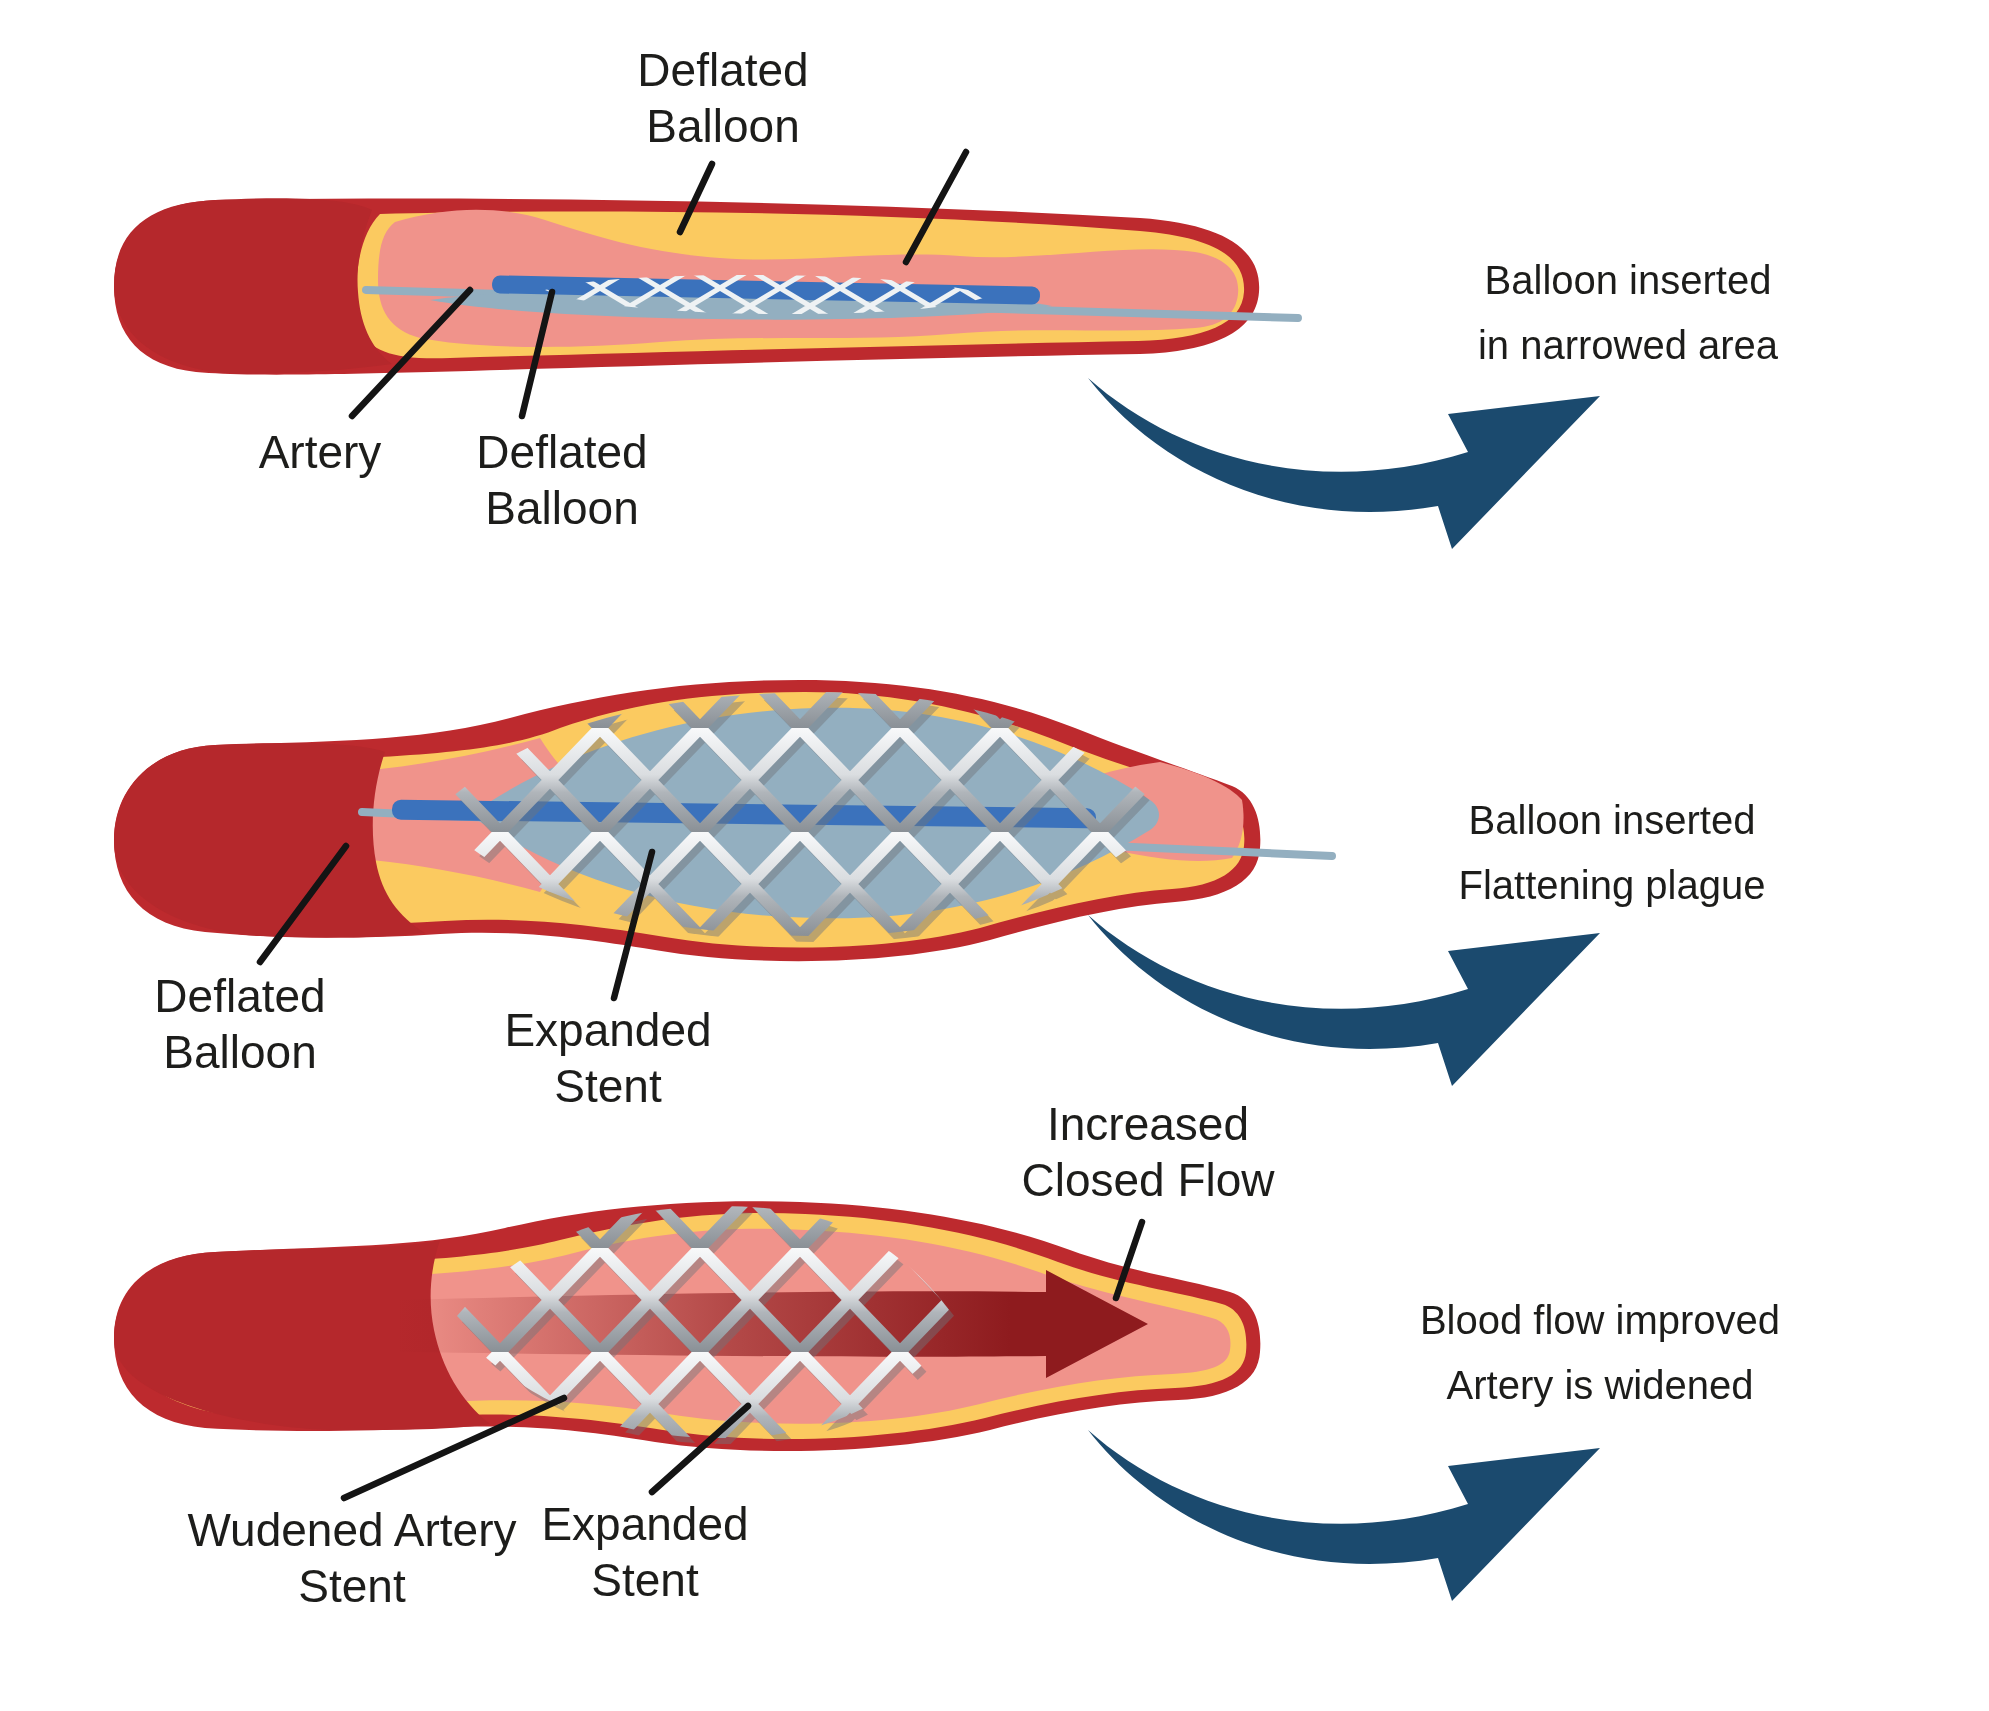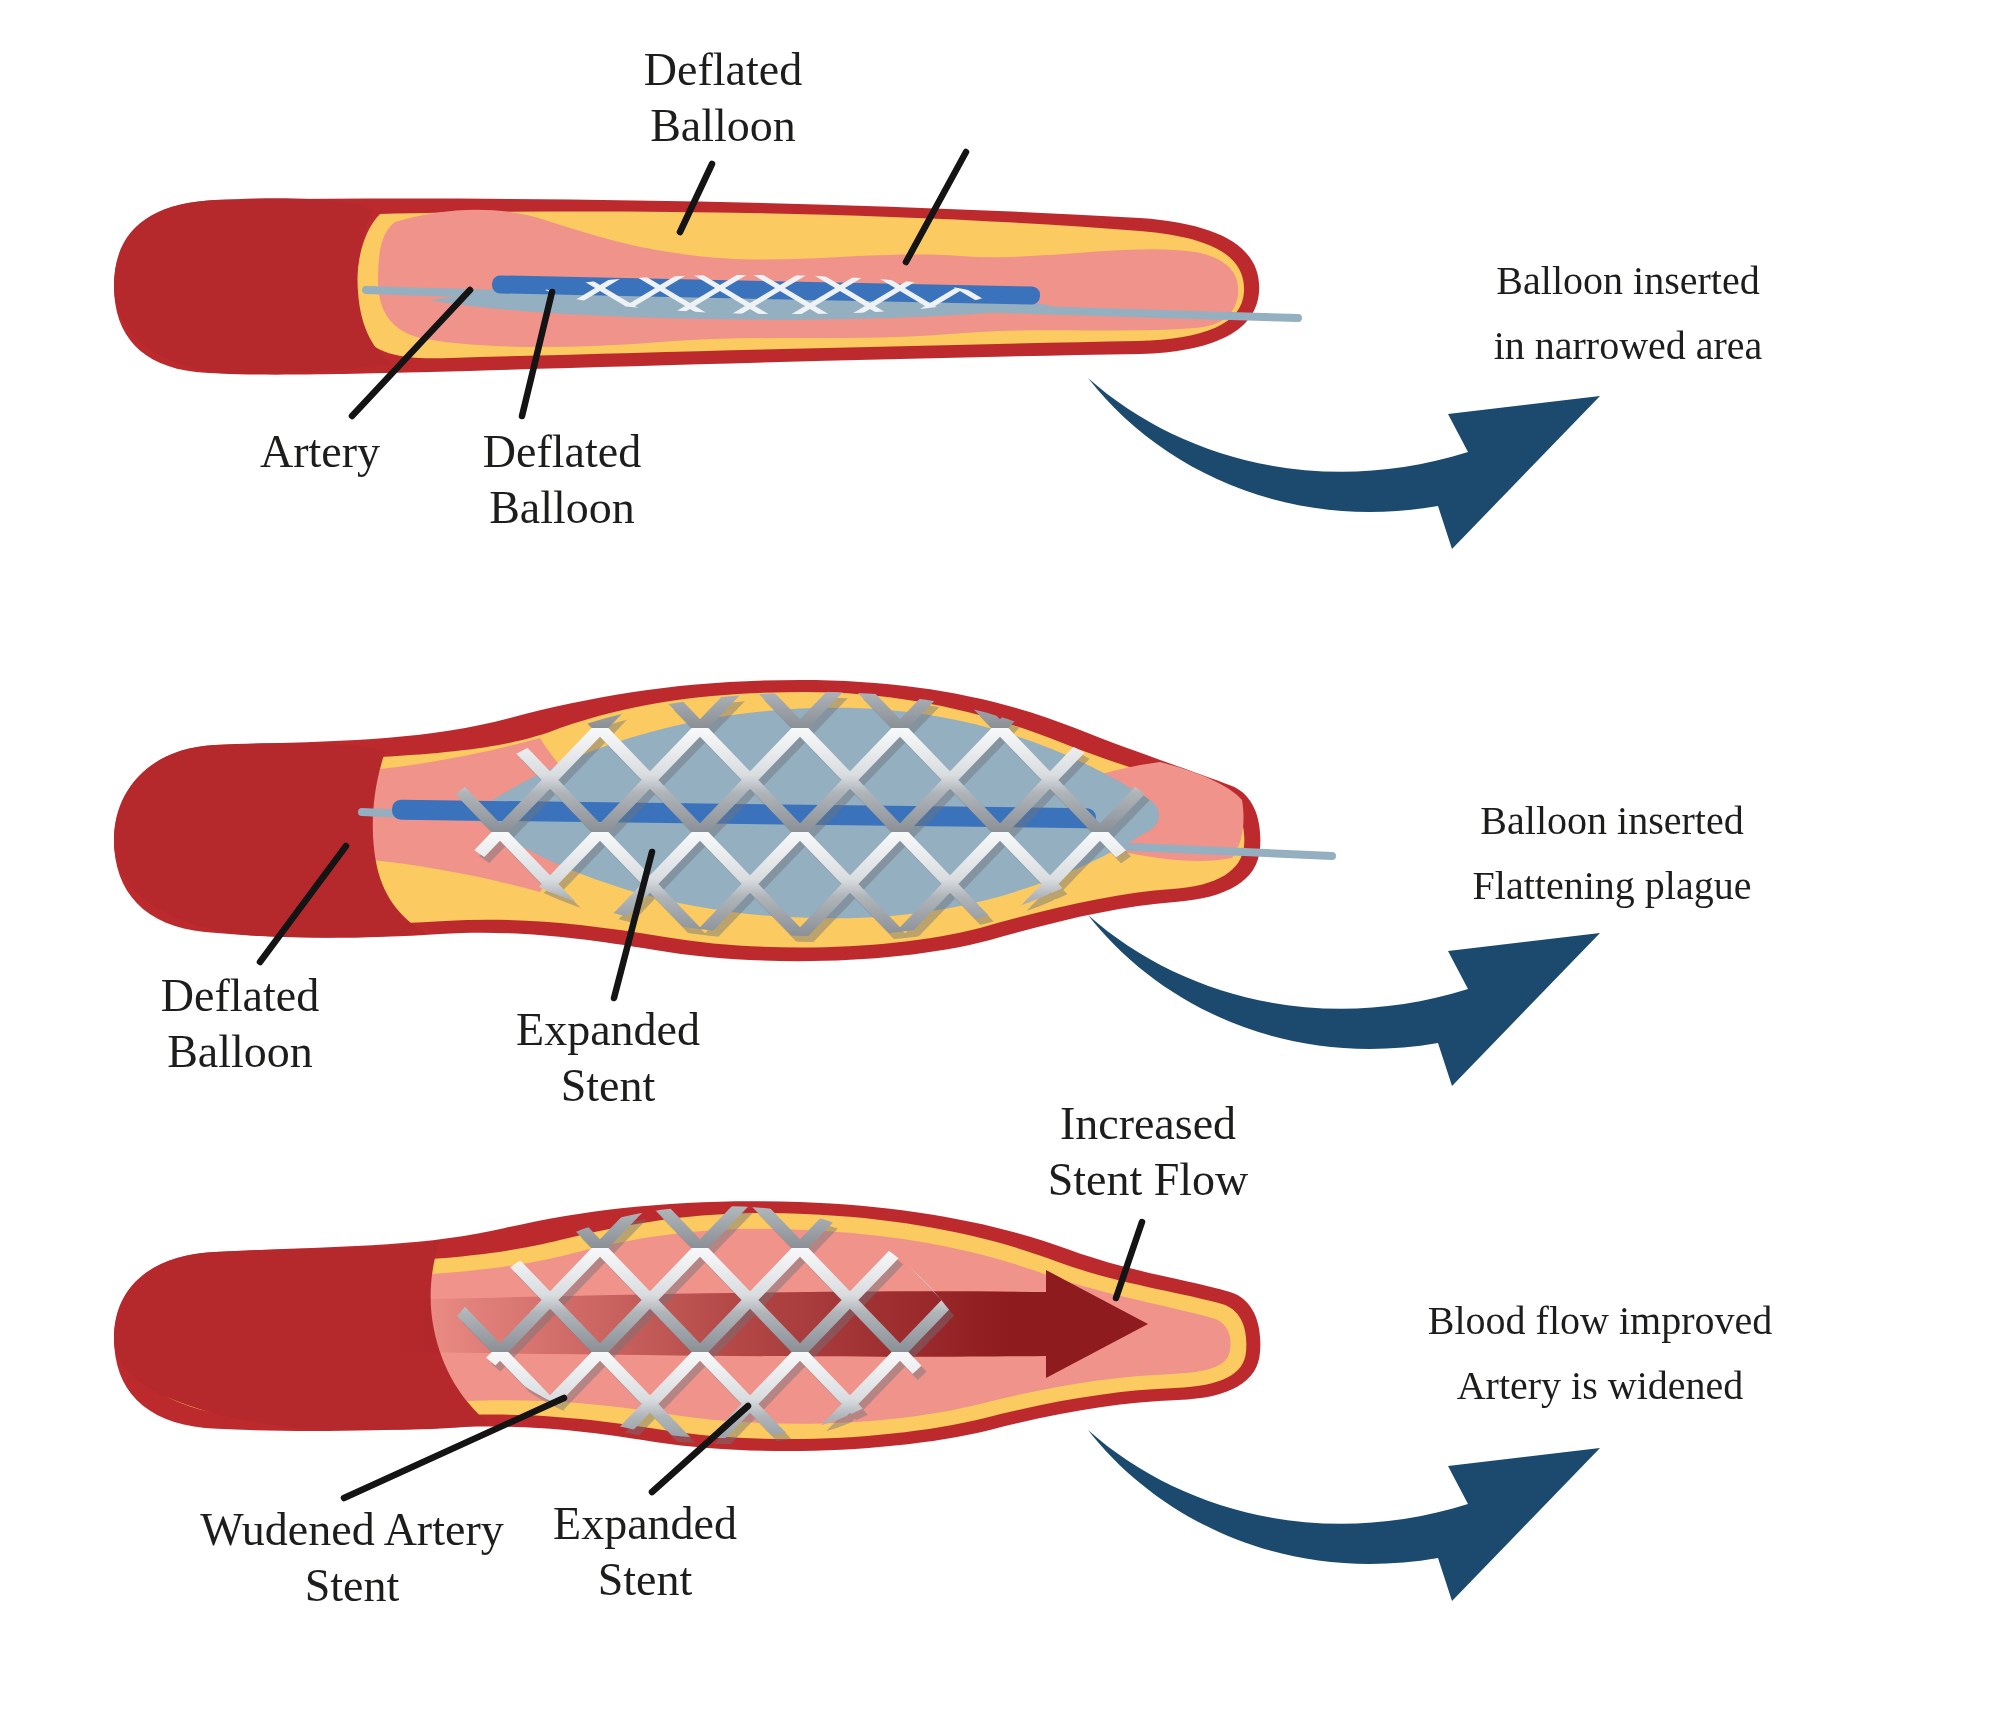--- a/index.html
+++ b/index.html
@@ -1,17 +1,17 @@
 <!DOCTYPE html>
 <html style="--background: #ffffff; --artery_wall_red: #bd2a2e; --artery_cap_red: #b5282c; --plaque_yellow: #fbca60; --lumen_salmon: #f0938b; --balloon_sheath_blue_grey: #93afc0; --catheter_blue: #3b72bc; --stent_silver: #c9ced3; --arrow_navy: #1b4a6e; --blood_flow_red: #8e1b1e; --text_ink: #1d1d1b;"><head>
 <meta charset="utf-8">
 <style>
   html,body{margin:0;padding:0;background:#ffffff;}
   .canvas{position:relative;width:1989px;height:1711px;background:var(--background,#fff);overflow:hidden;
-          font-family:Liberation Serif, serif;color:var(--text_ink,#1d1d1b);}
+          font-family:Liberation Sans, sans-serif;color:var(--text_ink,#1d1d1b);}
   .diagram-svg{position:absolute;left:0;top:0;}
   .lbl{position:absolute;transform:translateX(-50%);text-align:center;
        font-size:46px;line-height:56px;font-weight:500;white-space:nowrap;color:var(--text_ink,#1d1d1b);}
   .cap{position:absolute;transform:translateX(-50%);text-align:center;
        font-size:40px;line-height:65px;font-weight:500;white-space:nowrap;color:var(--text_ink,#1d1d1b);}
 </style>
 </head>
 <body>
 
 <div class="canvas">
@@ -116,21 +116,21 @@
   <div>Expanded</div>
   <div>Stent</div>
 </div>
 <div class="cap" style="left:1612px;top:788px">
   <div>Balloon inserted</div>
   <div>Flattening plague</div>
 </div>
 
 <div class="lbl" style="left:1148px;top:1096px">
   <div>Increased</div>
-  <div>Stent Flow</div>
+  <div>Closed Flow</div>
 </div>
 <div class="cap" style="left:1600px;top:1288px">
   <div>Blood flow improved</div>
   <div>Artery is widened</div>
 </div>
 <div class="lbl" style="left:352px;top:1502px">
   <div>Wudened Artery</div>
   <div>Stent</div>
 </div>
 <div class="lbl" style="left:645px;top:1496px">

